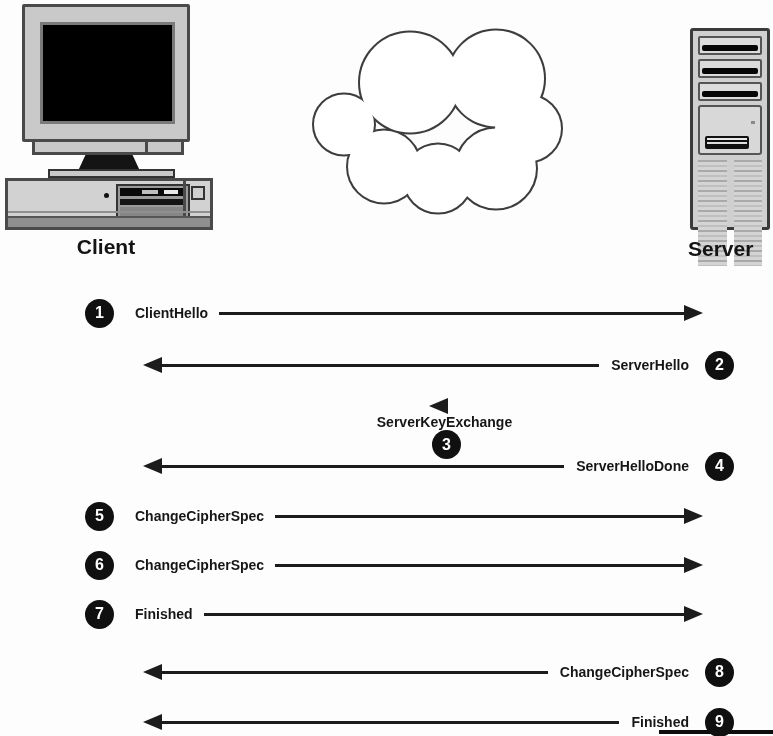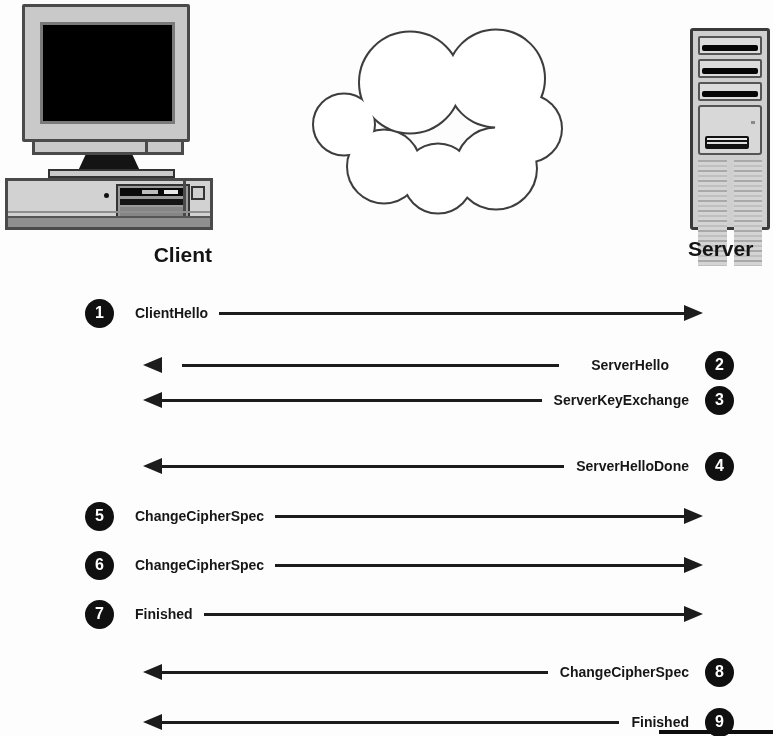--- a/index.html
+++ b/index.html
@@ -4,21 +4,21 @@
 <style>
   html,body{margin:0;padding:0;background:#e8e8e8;}
   .stage{
     position:relative;width:773px;height:736px;margin:0 auto;
     background:#fdfdfd;overflow:hidden;
     font-family:"Liberation Sans","DejaVu Sans",sans-serif;
   }
 
   
   .entity-label{position:absolute;font-weight:700;font-size:21px;color:#141414;letter-spacing:0;}
-  .client-label{left:0;top:243px;width:212px;text-align:right;}
+  .client-label{left:0;top:235px;width:212px;text-align:center;}
   .server-label{left:688px;top:237px;width:84px;}
 
   
   .client{position:absolute;left:5px;top:4px;width:210px;height:226px;}
   .client .monitor{position:absolute;left:17px;top:0;width:168px;height:138px;
     background:#c9c9c9;border:3px solid #4a4a4a;border-radius:2px;box-sizing:border-box;}
   .client .screen{position:absolute;left:15px;top:15px;width:129px;height:96px;
     background:#000;border:3px solid #7a7a7a;}
   .client .chin{position:absolute;left:27px;top:135px;width:152px;height:16px;
     background:#c9c9c9;border:3px solid #4a4a4a;box-sizing:border-box;}
@@ -158,27 +158,27 @@
 
   <div class="bottom-line"></div>
 
   <div id="rows">
       <div class="row right" style="top: 297px;">
         <span class="badge">1</span>
         <span class="msg-label">ClientHello</span>
         <span class="line"></span>
         <span class="arrowhead right"></span>
       </div>
-      <div class="row left" style="top: 349px; gap: 20px;">
+      <div class="row left" style="top: 349px;">
         <span class="arrowhead left"></span>
         <span class="line"></span>
         <span class="msg-label">ServerHello</span>
         <span class="badge">2</span>
       </div>
-      <div class="row left" style="top: 384px;">
+      <div class="row left" style="top: 398px; flex-direction: column;">
         <span class="arrowhead left"></span>
         <span class="line"></span>
         <span class="msg-label">ServerKeyExchange</span>
         <span class="badge">3</span>
       </div>
       <div class="row left" style="top: 450px;">
         <span class="arrowhead left"></span>
         <span class="line"></span>
         <span class="msg-label">ServerHelloDone</span>
         <span class="badge">4</span>

